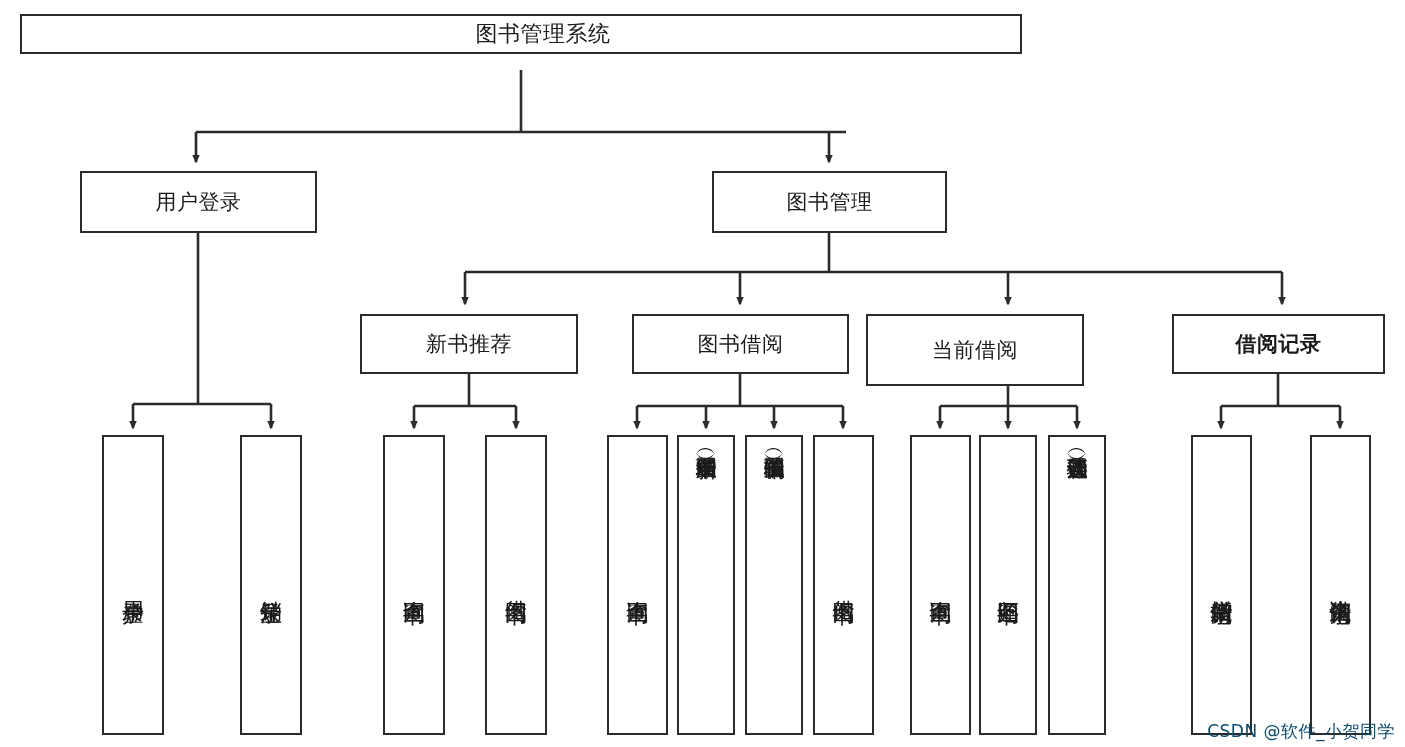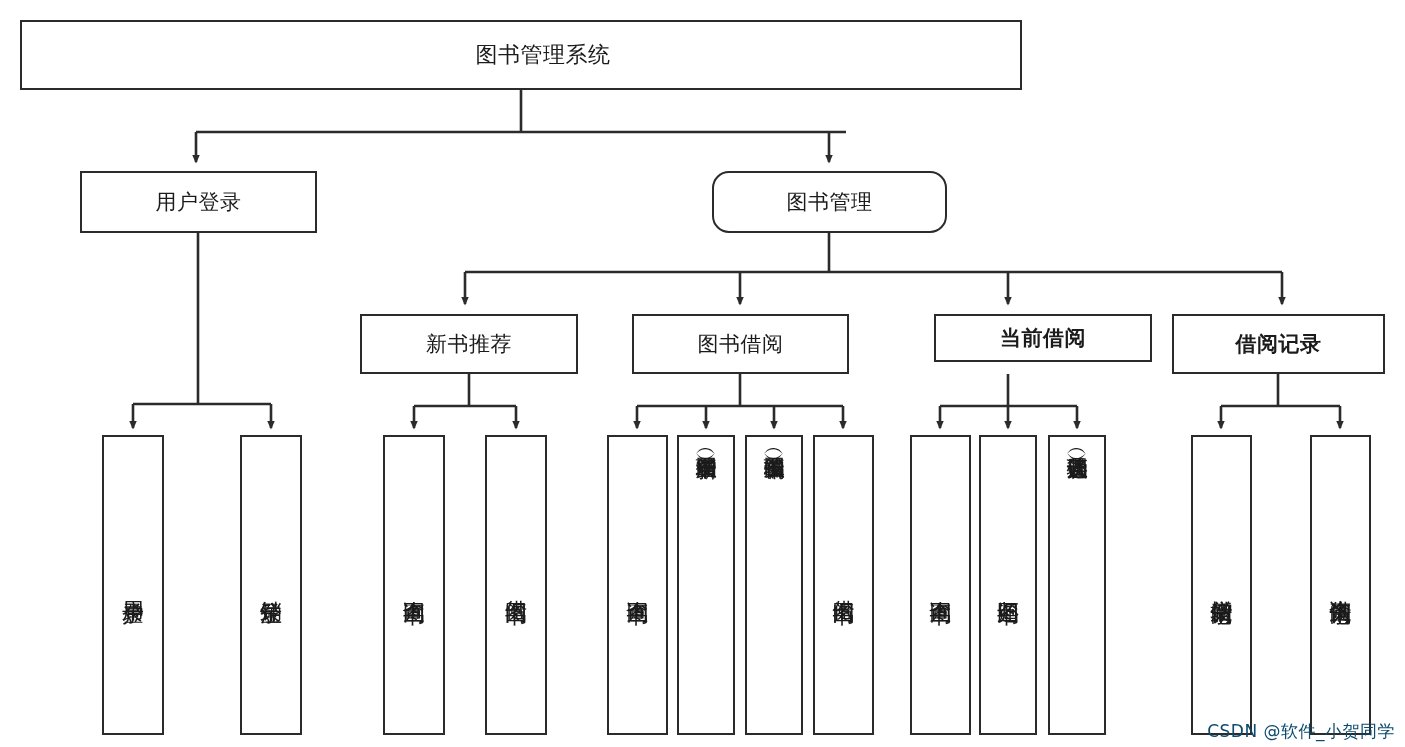--- a/index.html
+++ b/index.html
@@ -136,38 +136,38 @@
       <path d="M1008,406 L1008,428" marker-end="url(#arrow)"></path>
       <path d="M1077,406 L1077,428" marker-end="url(#arrow)"></path>
 
       <path d="M1278,374 L1278,406"></path>
       <path d="M1221,406 L1340,406"></path>
       <path d="M1221,406 L1221,428" marker-end="url(#arrow)"></path>
       <path d="M1340,406 L1340,428" marker-end="url(#arrow)"></path>
     </g>
   </svg>
 
-  <div class="node horiz root" style="left:20px; top:20px; width:1002px; height:70px;padding-left:44px;">
+  <div class="node horiz root" style="left:20px; top:14px; width:1002px; height:40px;padding-left:44px;">
     <span class="label">图书管理系统</span>
   </div>
 
   <div class="node horiz" style="left:80px; top:171px; width:237px; height:62px;">
     <span class="label">用户登录</span>
   </div>
-  <div class="node horiz" style="left:712px; top:171px; width:235px; height:62px;border-radius:17px;">
+  <div class="node horiz" style="left:712px; top:171px; width:235px; height:62px;">
     <span class="label">图书管理</span>
   </div>
 
   <div class="node horiz" style="left:632px; top:314px; width:217px; height:60px;">
     <span class="label">图书借阅</span>
   </div>
   <div class="node horiz" style="left:360px; top:314px; width:218px; height:60px;">
     <span class="label">新书推荐</span>
   </div>
-  <div class="node horiz" style="left:934px; top:314px; width:218px; height:48px;font-weight:bold;">
+  <div class="node horiz" style="left:866px; top:314px; width:218px; height:72px;">
     <span class="label">当前借阅</span>
   </div>
   <div class="node horiz" style="left:1172px; top:314px; width:213px; height:60px;font-weight:bold;">
     <span class="label">借阅记录</span>
   </div>
 
   <div class="node vert center-text" style="left:102px; top:435px; width:62px; height:300px;">
     <span class="label">用户登录</span>
   </div>
   <div class="node vert center-text" style="left:240px; top:435px; width:62px; height:300px;">

